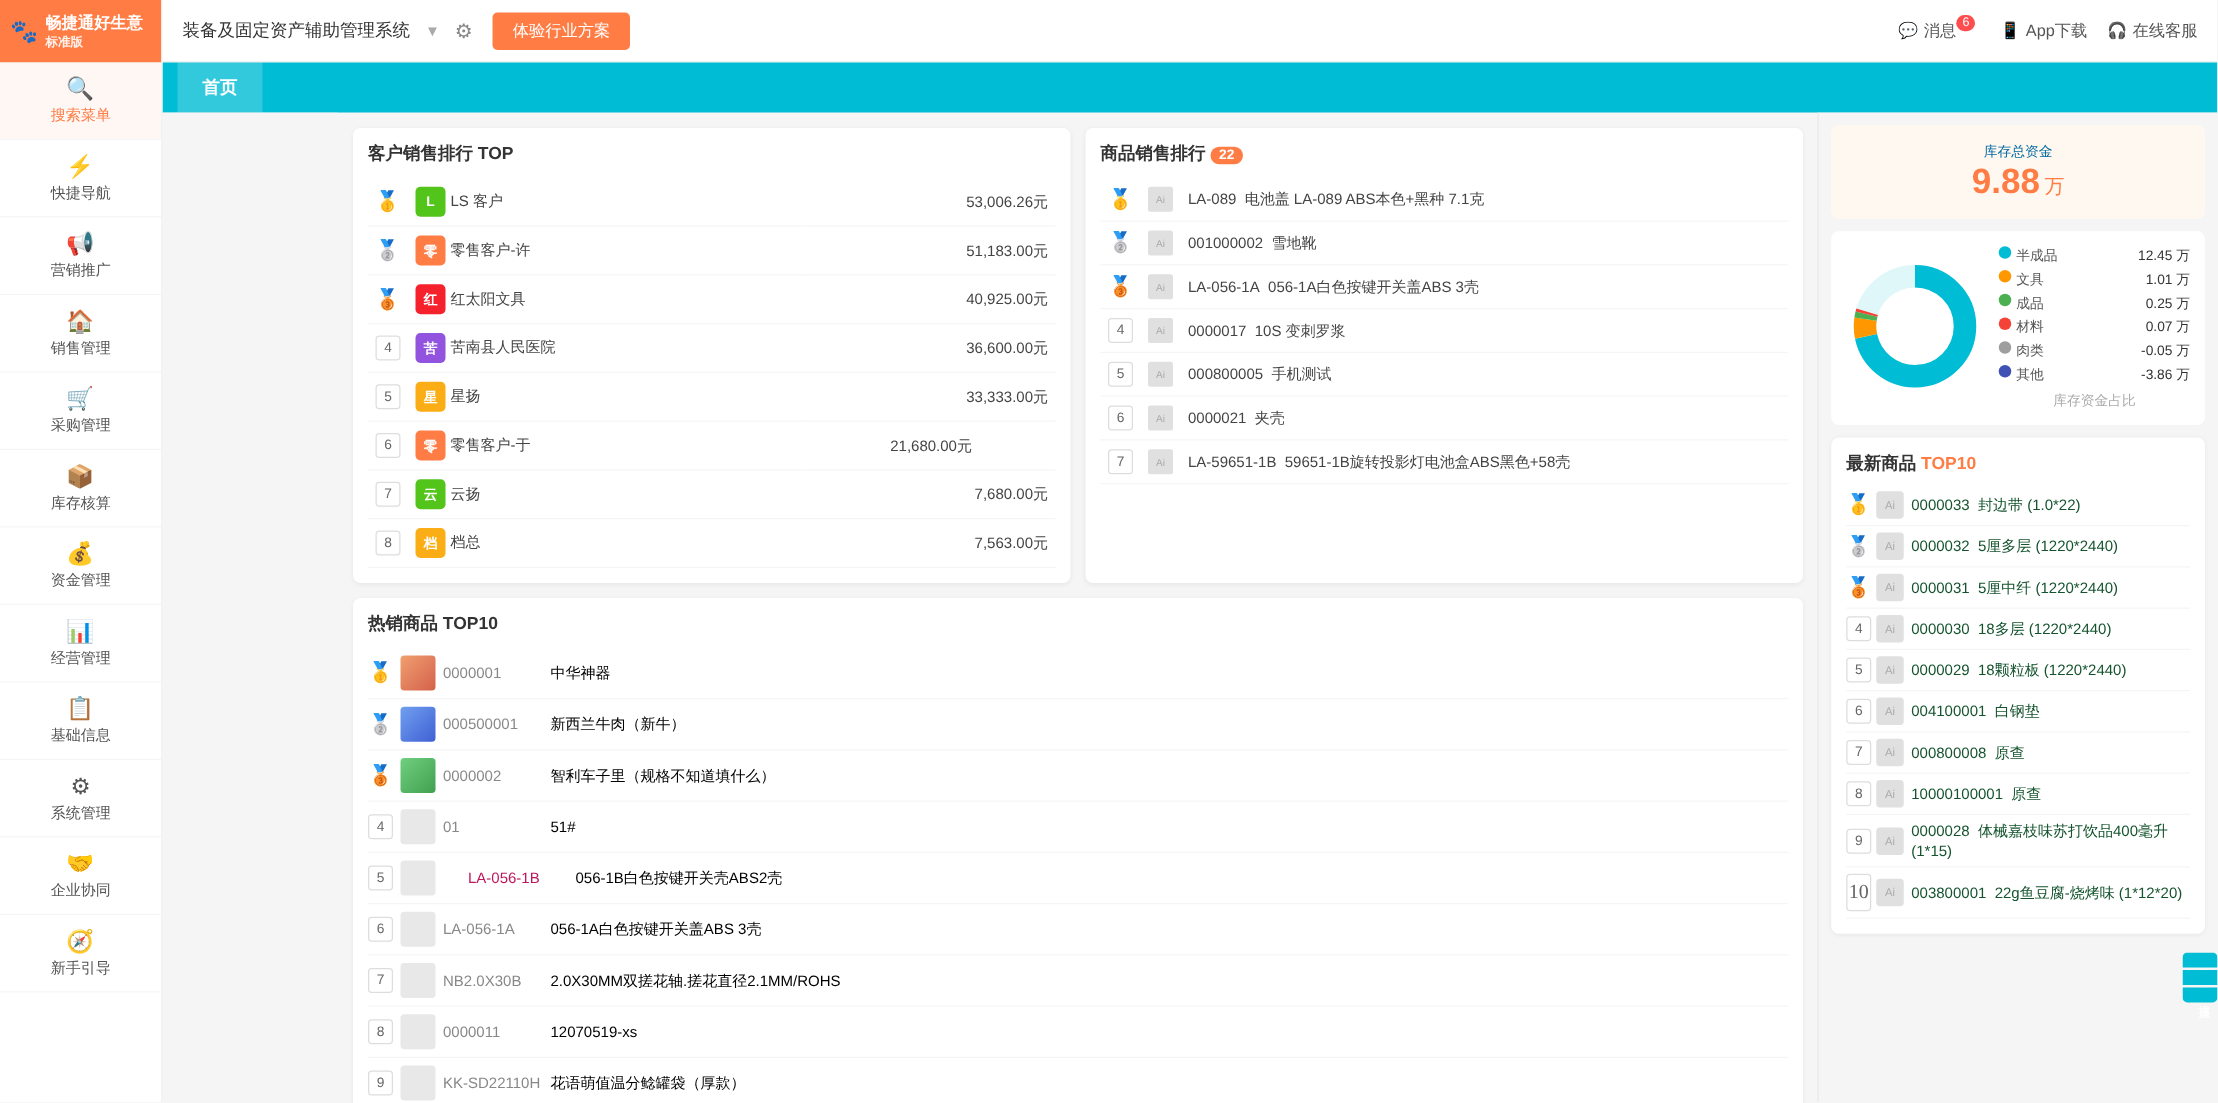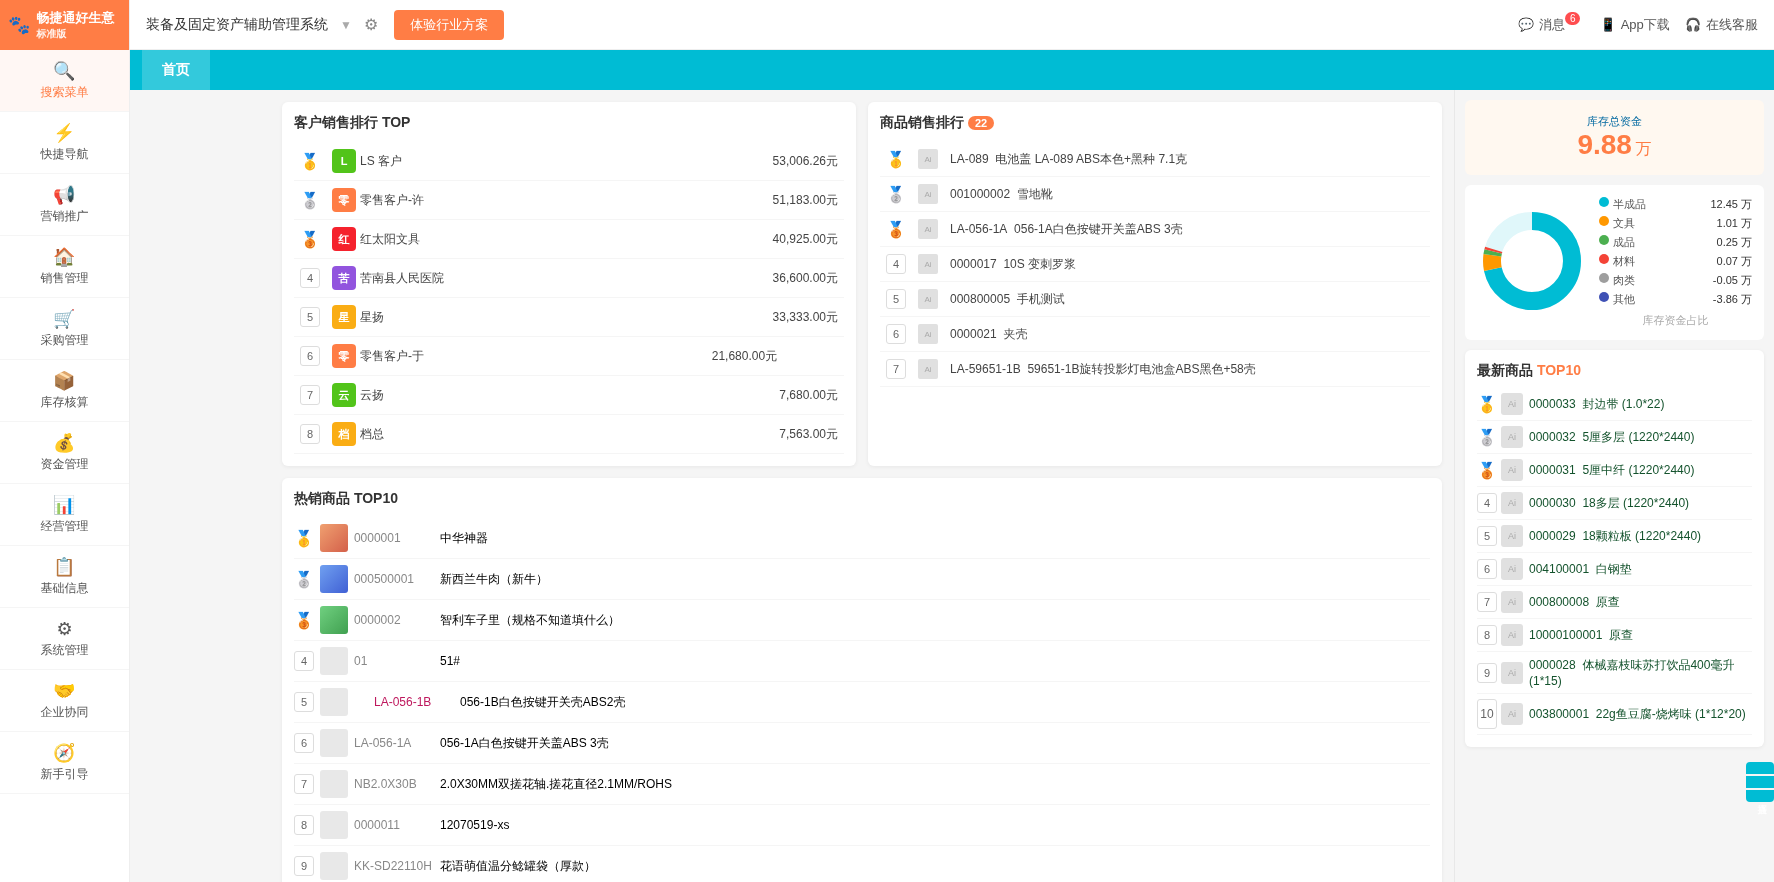--- a/index.html
+++ b/index.html
@@ -717,21 +717,21 @@
     <span class="product-rank"><span style="display:inline-flex;align-items:center;justify-content:center;width:20px;height:20px;border-radius:3px;border:1px solid #ddd;color:#666;font-size:11px;">8</span></span>
     <div class="product-thumb">Ai</div>
     <span class="product-name">10000100001&nbsp;&nbsp;原查</span>
   </div>
             <div class="product-row">
     <span class="product-rank"><span style="display:inline-flex;align-items:center;justify-content:center;width:20px;height:20px;border-radius:3px;border:1px solid #ddd;color:#666;font-size:11px;">9</span></span>
     <div class="product-thumb">Ai</div>
     <span class="product-name">0000028&nbsp;&nbsp;体械嘉枝味苏打饮品400毫升 (1*15)</span>
   </div>
             <div class="product-row">
-    <span class="product-rank"><span style="display:inline-flex;align-items:center;justify-content:center;width:20px;height:30px;border-radius:3px;border:1px solid #ddd;color:#666;font-size:12px;">10</span></span>
+    <span class="product-rank"><span style="display:inline-flex;align-items:center;justify-content:center;width:20px;height:30px;border-radius:3px;border:1px solid #ddd;color:#666;font-size:16px;font-family:Liberation Serif, serif;">10</span></span>
     <div class="product-thumb">Ai</div>
     <span class="product-name">003800001&nbsp;&nbsp;22g鱼豆腐-烧烤味 (1*12*20)</span>
   </div>
           </div>
       </div>
 
     </div>
 
   </div>
 </div>

